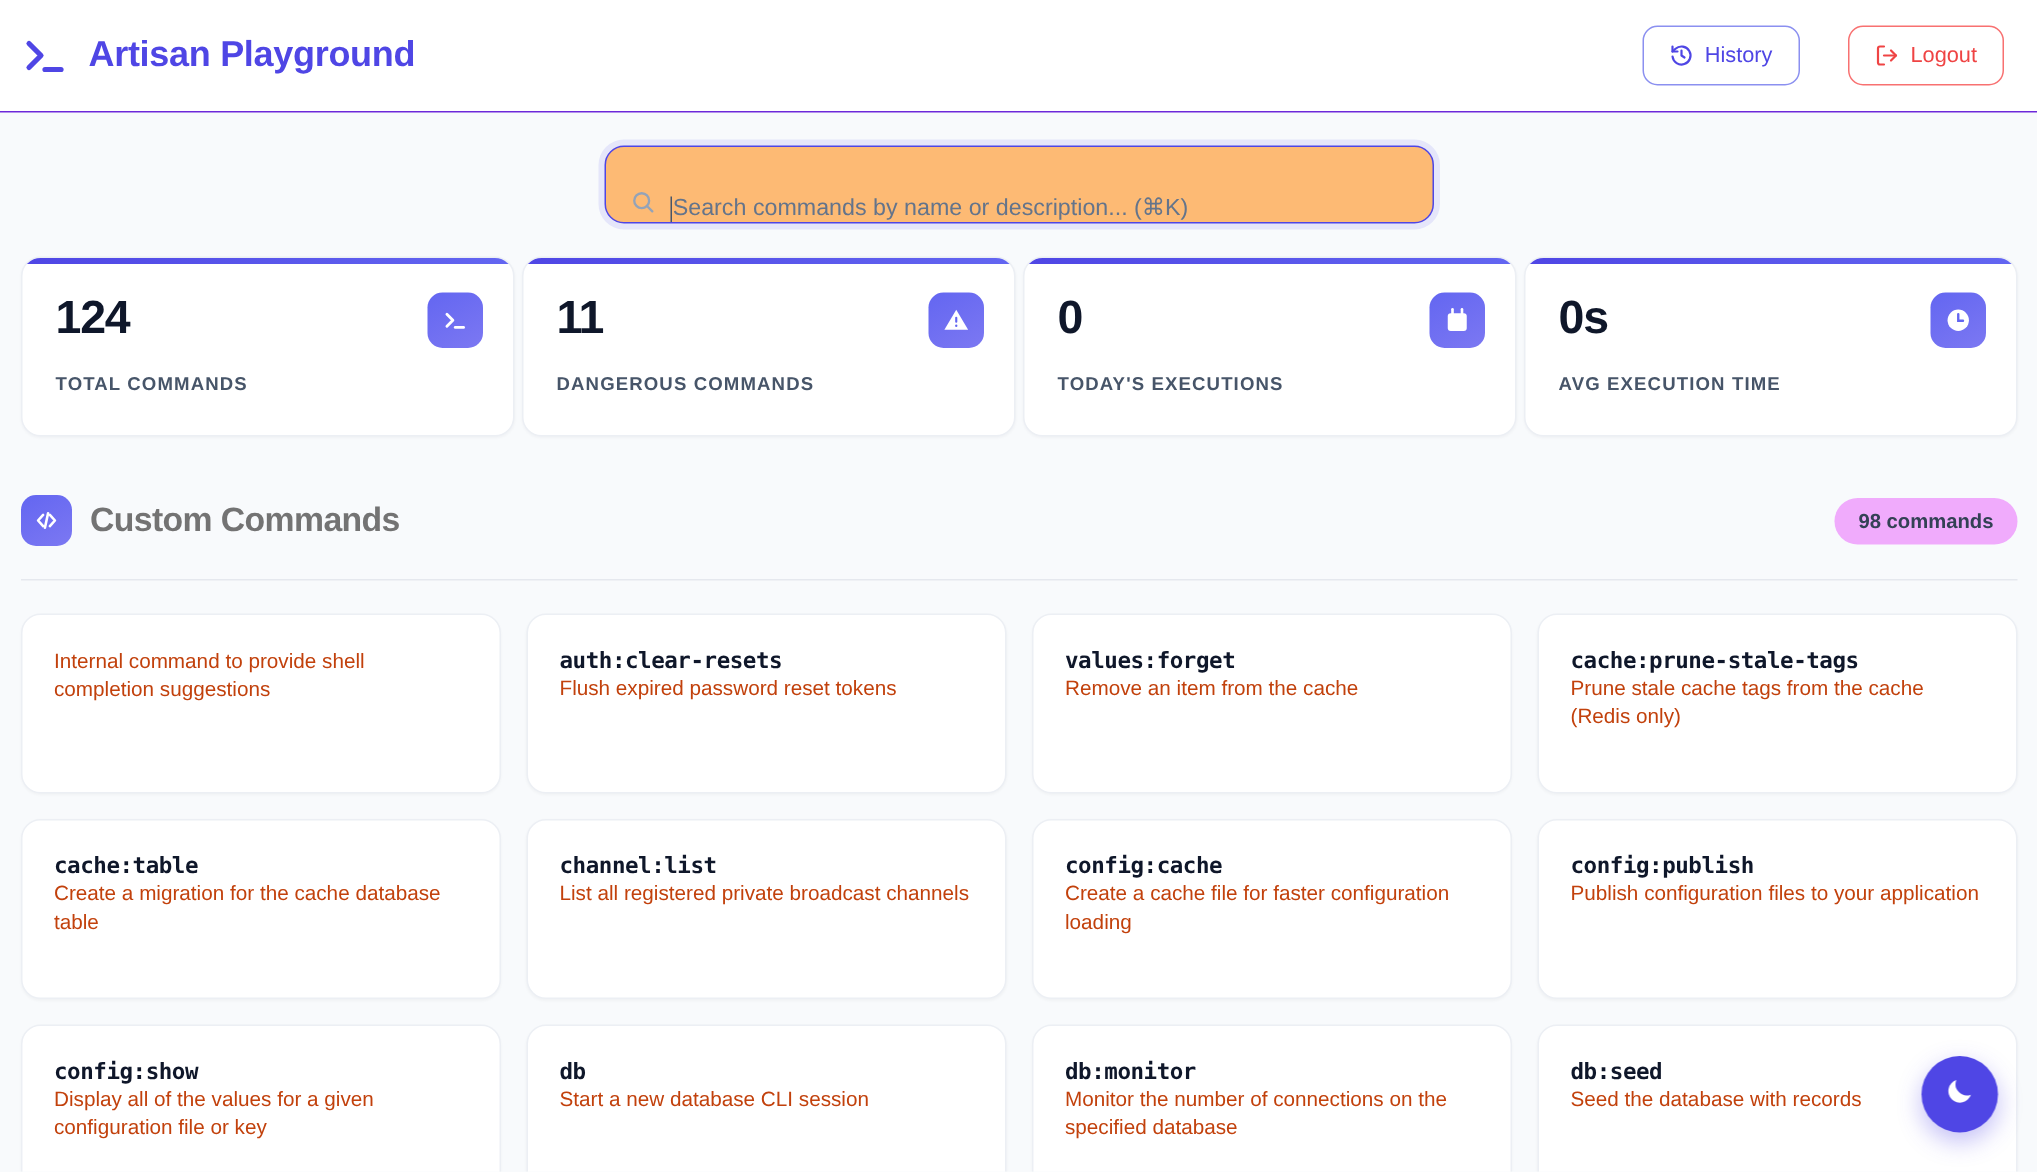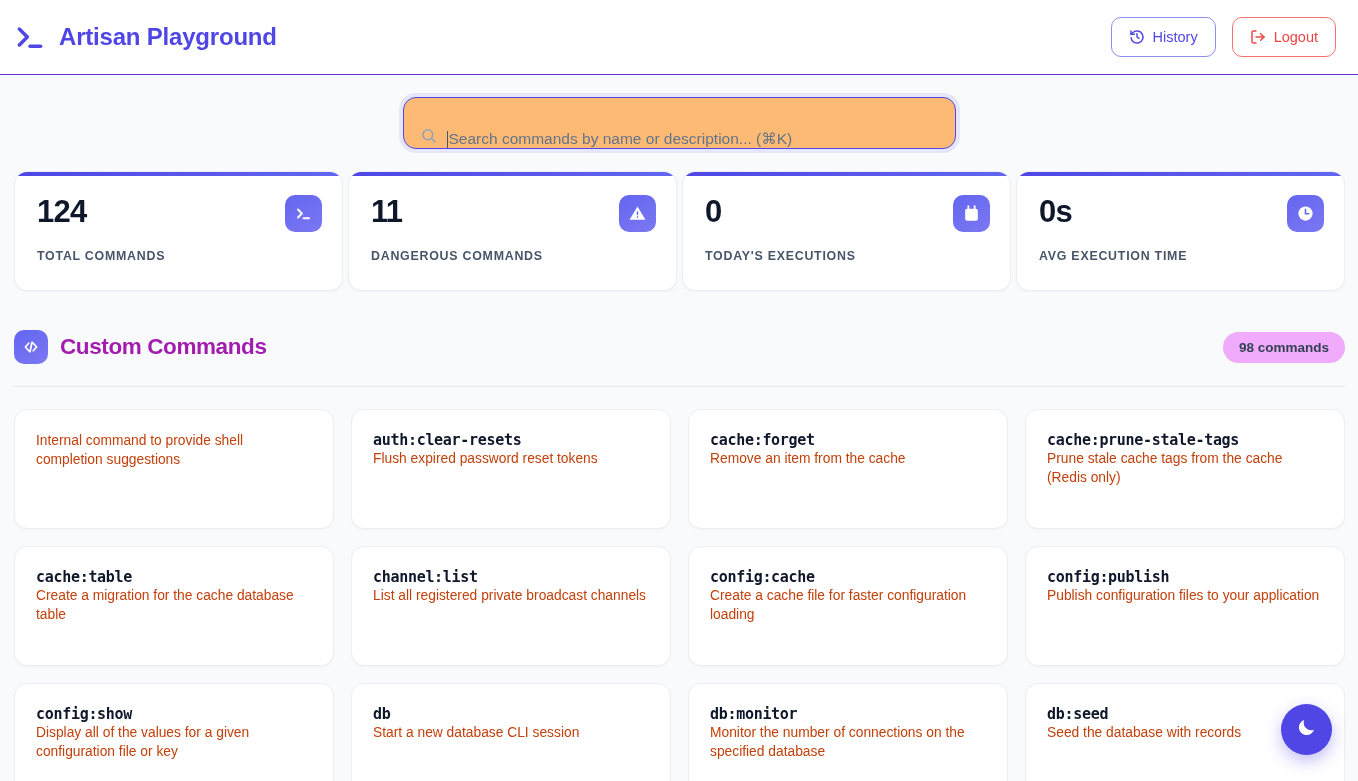--- a/index.html
+++ b/index.html
@@ -24,21 +24,21 @@
   .brand { display: flex; align-items: center; gap: 13px; }
   .brand-icon { width: 32px; height: 32px; display: block; }
   .brand-title {
     font-size: 24px;
     font-weight: bold;
     color: #4f46e5;
     letter-spacing: -0.2px;
     white-space: nowrap;
   }
   .topbar-spacer { flex: 1; }
-  .topbar-actions { display: flex; align-items: center; gap: 16px; }
+  .topbar-actions { display: flex; align-items: center; gap: 32px; }
   .btn {
     display: flex; align-items: center; gap: 8px;
     height: 40px; padding: 0 17px;
     border-radius: 10px;
     background: #ffffff;
     font-size: 14.5px;
     cursor: pointer;
     white-space: nowrap;
   }
   .btn-history { border: 1.4px solid #8b90f0; color: #4f46e5; }
@@ -110,21 +110,21 @@
     display: flex; align-items: center;
     padding: 39px 13px 0 14px;
   }
   .section-icon {
     width: 34px; height: 34px; border-radius: 10px;
     background: linear-gradient(150deg, #6366f1, #7c78f2);
     display: flex; align-items: center; justify-content: center;
     flex: none; margin-right: 12px;
   }
   .section-title {
-    font-size: 22.5px; font-weight: bold; color: #a21caf; letter-spacing: -0.4px;
+    font-size: 22.5px; font-weight: bold; color: #737373; letter-spacing: -0.4px;
   }
   .section-spacer { flex: 1; }
   .count-badge {
     background: #f0abfc; color: #334155;
     font-size: 13.5px; font-weight: bold;
     padding: 8px 16px; border-radius: 999px; white-space: nowrap;
   }
   .divider {
     height: 1px; background: #e5e8ee;
     margin: 22px 13px 0 14px;
@@ -287,21 +287,21 @@
 <div class="cmd-grid">
 
   <div class="cmd-card">
     <div class="cmd-desc">Internal command to provide shell completion suggestions</div>
   </div>
   <div class="cmd-card">
     <div class="cmd-name">auth:clear-resets</div>
     <div class="cmd-desc">Flush expired password reset tokens</div>
   </div>
   <div class="cmd-card">
-    <div class="cmd-name">cache:forget</div>
+    <div class="cmd-name">values:forget</div>
     <div class="cmd-desc">Remove an item from the cache</div>
   </div>
   <div class="cmd-card">
     <div class="cmd-name">cache:prune-stale-tags</div>
     <div class="cmd-desc">Prune stale cache tags from the cache (Redis only)</div>
   </div>
 
   <div class="cmd-card">
     <div class="cmd-name">cache:table</div>
     <div class="cmd-desc">Create a migration for the cache database table</div>

